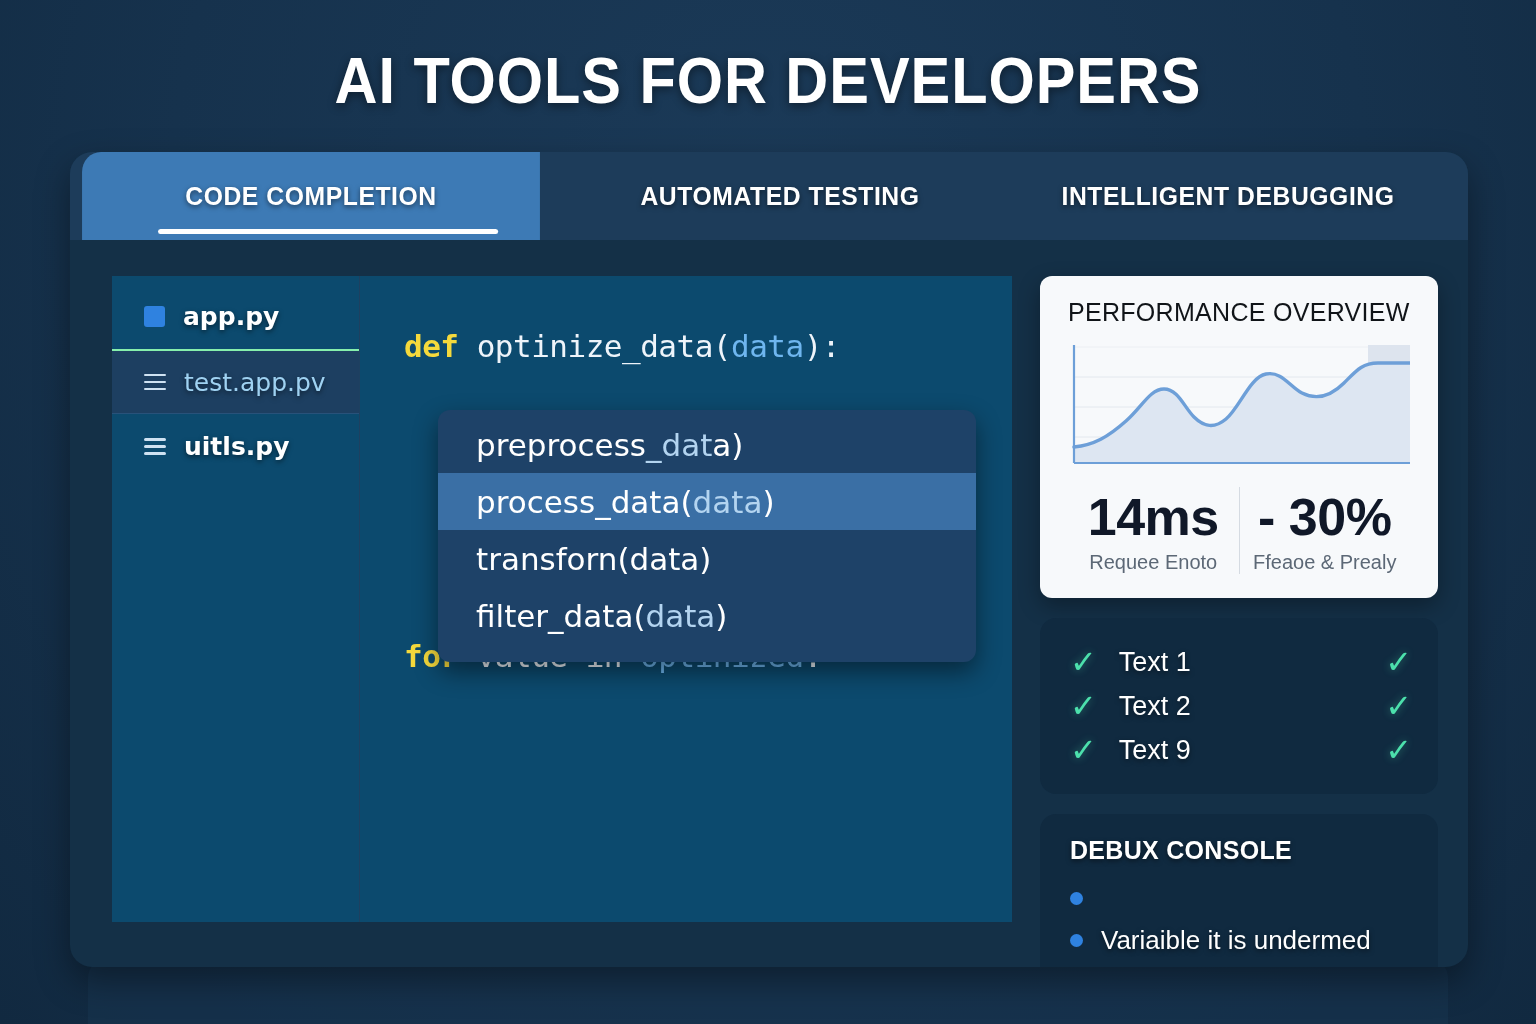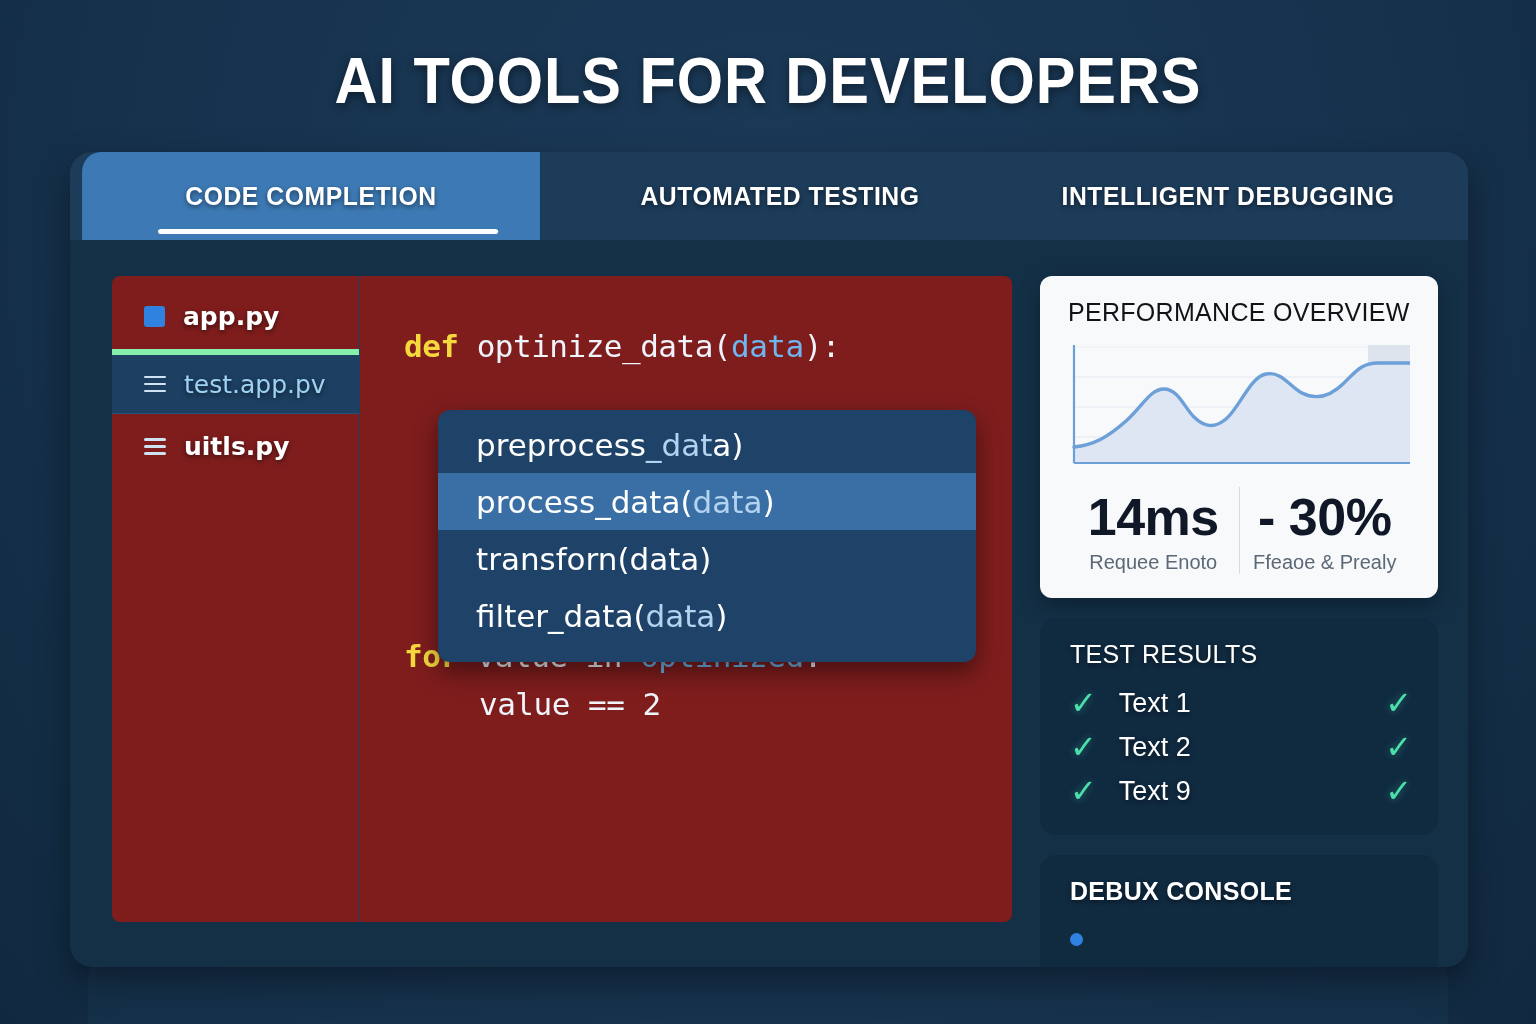--- a/index.html
+++ b/index.html
@@ -88,42 +88,42 @@
     height: 5px;
     background: #ffffff;
     border-radius: 3px;
   }
 
   
   .editor-card {
     position: absolute;
     left: 42px; top: 124px;
     width: 900px; height: 646px;
-    background: #7f1d1d;
-    border-radius: 8px;
+    background: #0c4a6e;
+    border-radius: 0;
     overflow: hidden;
     display: flex;
   }
   .file-list {
     width: 248px;
     border-right: 1px solid #1e4060;
     padding-top: 8px;
     flex: none;
   }
   .file-row {
     height: 65px;
     display: flex;
     align-items: center;
     gap: 18px;
     padding-left: 32px;
     cursor: pointer;
   }
   .file-row.selected {
     background: #1d3f61;
-    border-top: 6px solid #86efac;
+    border-top: 2px solid #86efac;
     border-bottom: 1px solid #28527a;
   }
   .file-name {
     font-size: 25px;
     font-weight: bold;
     color: #ffffff;
     font-family: "DejaVu Sans", sans-serif;
     text-shadow: 0 2px 5px rgba(0,0,0,0.5);
   }
   .file-row.selected .file-name { color: #9fd2f2; font-weight: normal; }
@@ -320,21 +320,20 @@
       <div class="autocomplete">
         <div class="ac-item"><span>preprocess</span><span class="ac-dim">_dat</span><span>a)</span></div>
         <div class="ac-item selected"><span>process_data(</span><span class="ac-dim">data</span><span>)</span></div>
         <div class="ac-item"><span>transforn(data)</span><span class="ac-dim"></span><span></span></div>
         <div class="ac-item"><span>filter_data(</span><span class="ac-dim">data</span><span>)</span></div>
       </div>
 
       <div style="height:262px"></div>
 
       <div class="code-line"><span class="kw">for</span><span> value in </span><span class="arg">optinized</span><span>:</span></div>
-      <div class="code-line indent">value == 2</div>
       <div style="height:12px"></div>
     </div>
   </div>
 
   <div class="right-col">
 
     <div class="perf-card">
       <div class="perf-title">PERFORMANCE OVERVIEW</div>
       <div class="chart-wrap">
         <svg width="342" height="128" viewBox="0 0 342 128">
@@ -355,21 +354,20 @@
           <div class="stat-label">Requee Enoto</div>
         </div>
         <div class="stat">
           <div class="stat-value">- 30%</div>
           <div class="stat-label">Ffeaoe &amp; Prealy</div>
         </div>
       </div>
     </div>
 
     <div class="dark-card">
-      <div class="card-head">TEST RESULTS</div>
       <div class="test-row">
         <span class="chk">✓</span>
         <span class="test-label">Text 1</span>
         <span class="chk">✓</span>
       </div>
       <div class="test-row">
         <span class="chk">✓</span>
         <span class="test-label">Text 2</span>
         <span class="chk">✓</span>
       </div>

